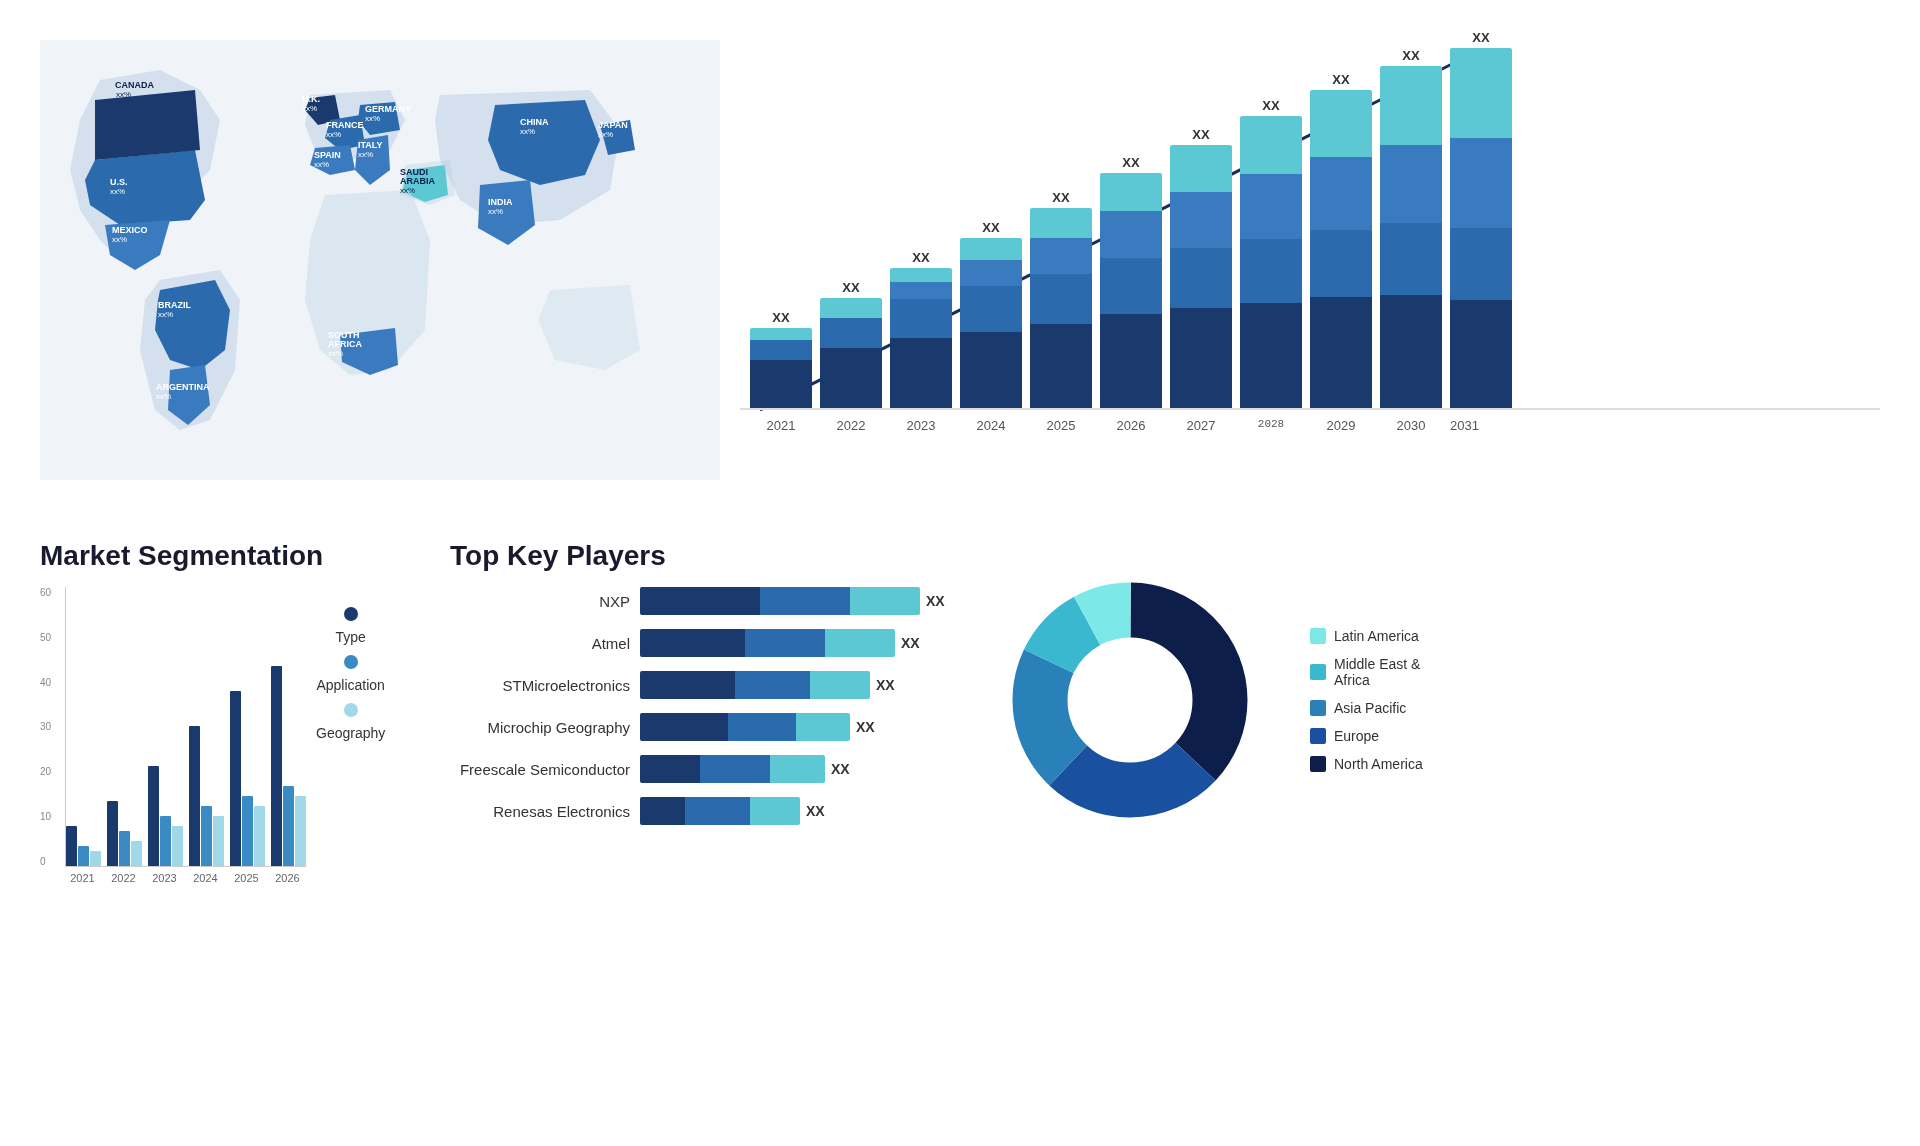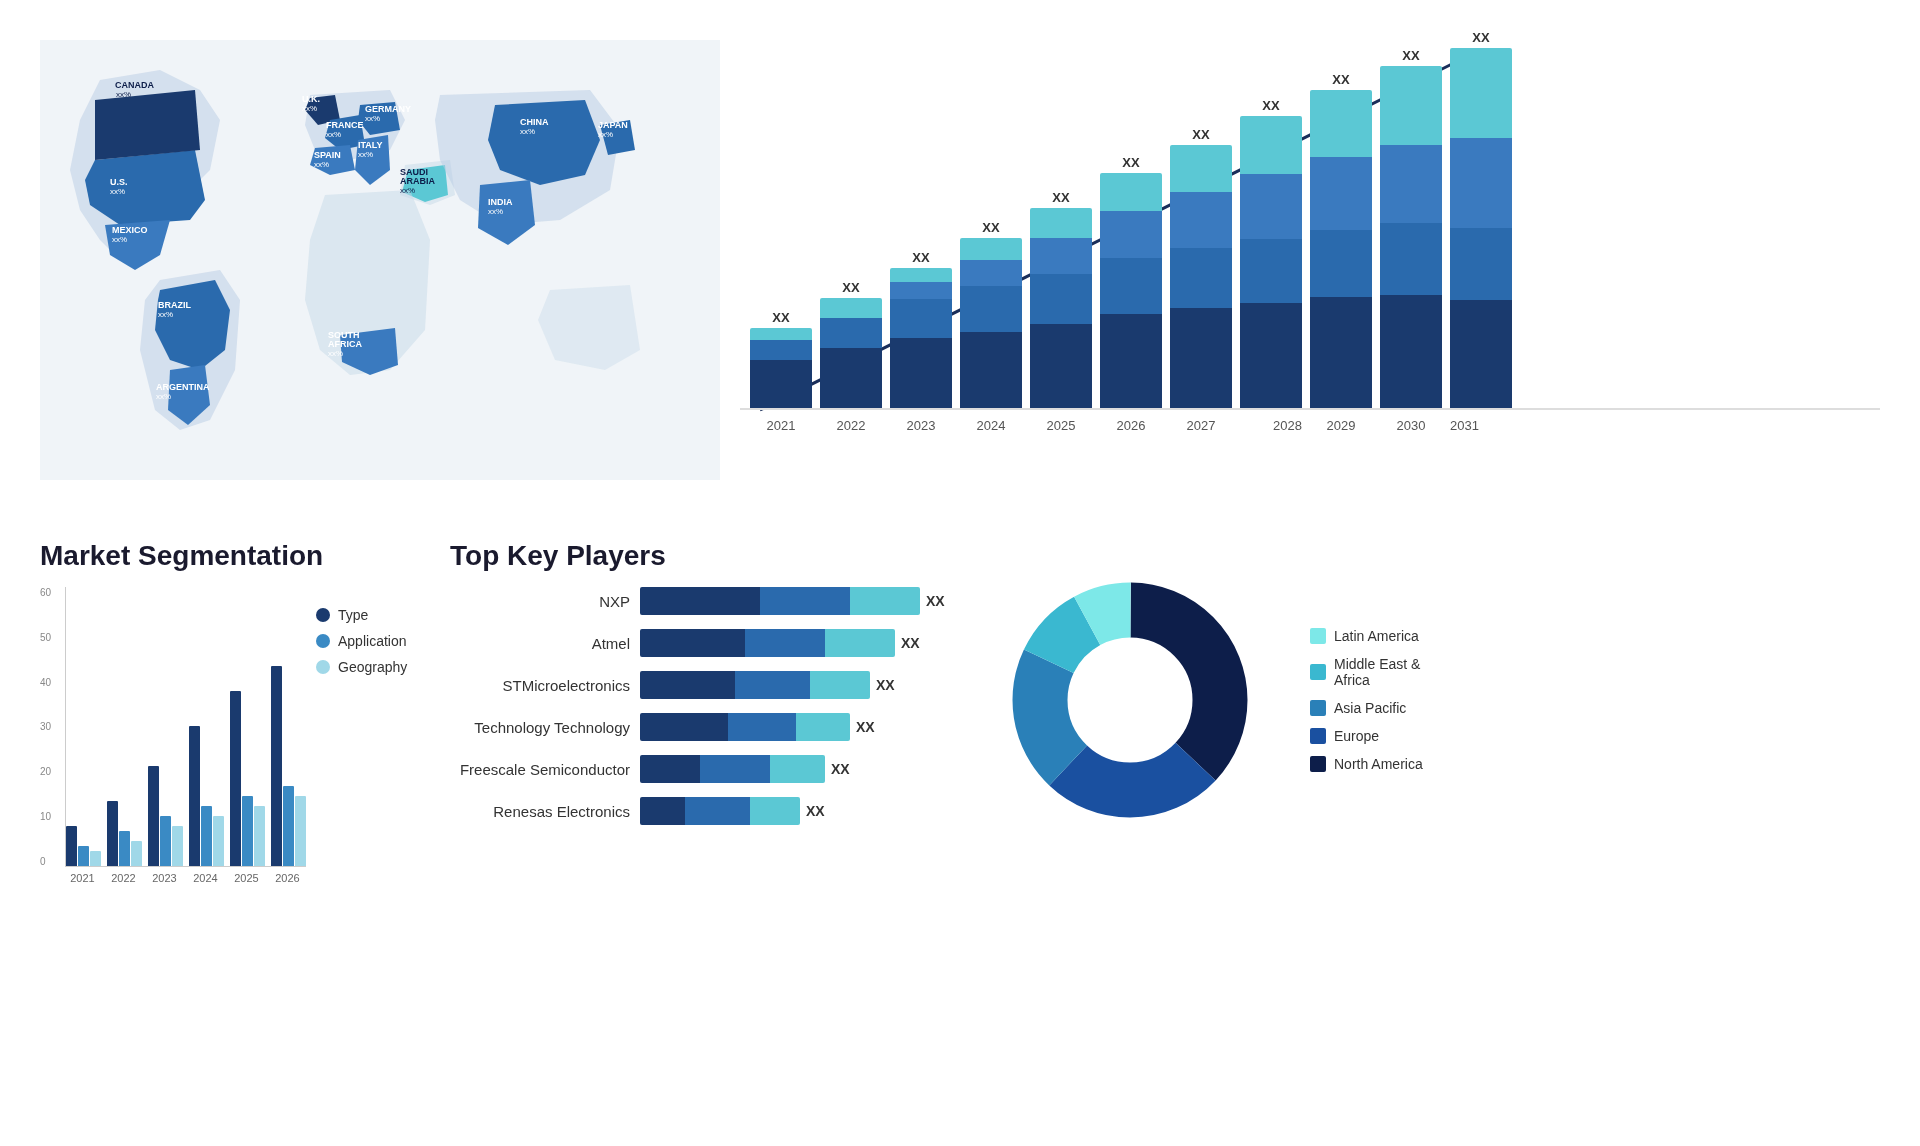--- a/index.html
+++ b/index.html
@@ -94,20 +94,21 @@
       flex-direction: column;
       gap: 10px;
       margin-top: 20px;
     }
     .legend-item {
       display: flex;
       align-items: center;
       gap: 8px;
       font-size: 14px;
       color: #333;
+      flex-direction: column;
     }
     .legend-dot {
       width: 14px;
       height: 14px;
       border-radius: 50%;
     }
 
     
     .players-section {
       flex: 0 0 500px;
@@ -399,21 +400,21 @@
       </div>
 
       <div style="display:flex;gap:8px;padding:8px 10px 0;">
         <span style="font-size:13px;color:#555;width:62px;text-align:center;">2021</span>
         <span style="font-size:13px;color:#555;width:62px;text-align:center;">2022</span>
         <span style="font-size:13px;color:#555;width:62px;text-align:center;">2023</span>
         <span style="font-size:13px;color:#555;width:62px;text-align:center;">2024</span>
         <span style="font-size:13px;color:#555;width:62px;text-align:center;">2025</span>
         <span style="font-size:13px;color:#555;width:62px;text-align:center;">2026</span>
         <span style="font-size:13px;color:#555;width:62px;text-align:center;">2027</span>
-        <span style="font-size:13px;color:#555;width:62px;text-align:right;">2028</span>
+        <span style="font-size:11px;color:#555;width:62px;text-align:center;font-family:Liberation Mono, monospace;">2028</span>
         <span style="font-size:13px;color:#555;width:62px;text-align:center;">2029</span>
         <span style="font-size:13px;color:#555;width:62px;text-align:center;">2030</span>
         <span style="font-size:13px;color:#555;width:62px;">2031</span>
       </div>
     </div>
   </div>
 </div>
 
 <div class="bottom-section">
 
@@ -534,21 +535,21 @@
         <div class="player-bar" style="width:230px;">
           <div class="player-bar-seg1" style="width:95px;"></div>
           <div class="player-bar-seg2" style="width:75px;"></div>
           <div class="player-bar-seg3" style="width:60px;"></div>
         </div>
         <span class="player-value">XX</span>
       </div>
     </div>
 
     <div class="player-row">
-      <span class="player-name">Technology Technology</span>
+      <span class="player-name">Microchip Geography</span>
       <div class="player-bar-container">
         <div class="player-bar" style="width:210px;">
           <div class="player-bar-seg1" style="width:88px;"></div>
           <div class="player-bar-seg2" style="width:68px;"></div>
           <div class="player-bar-seg3" style="width:54px;"></div>
         </div>
         <span class="player-value">XX</span>
       </div>
     </div>
 

